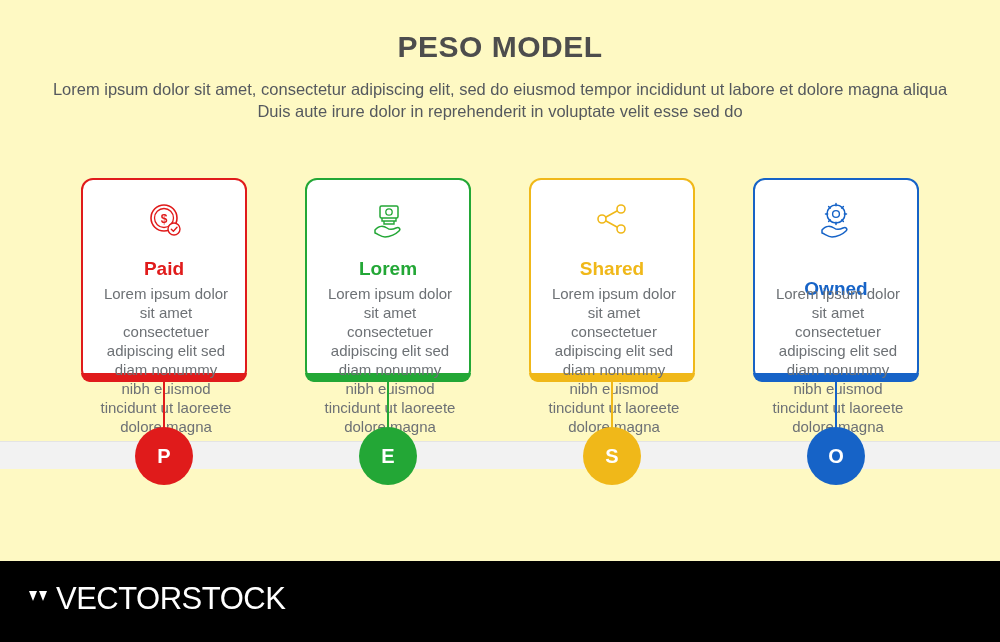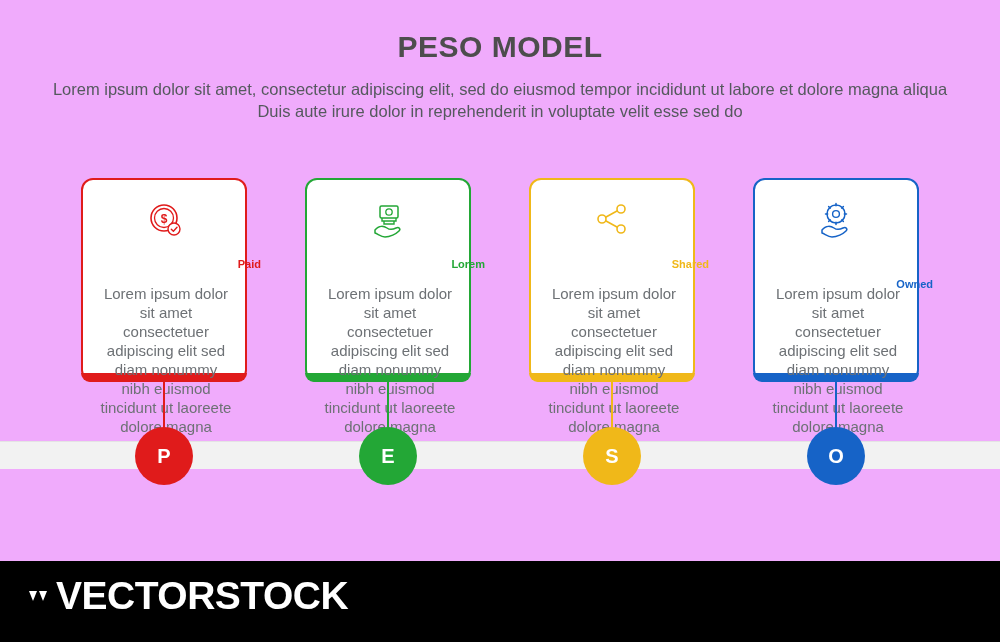--- a/index.html
+++ b/index.html
@@ -10,21 +10,21 @@
     width: 1000px;
     height: 642px;
     background: #ffffff;
     font-family: "Liberation Sans", sans-serif;
     overflow: hidden;
   }
   .canvas {
     position: relative;
     width: 1000px;
     height: 642px;
-    background: #f0abfc;
+    background: #fef9c3;
   }
 
   
   .title {
     position: absolute;
     top: 30px;
     left: 0;
     width: 1000px;
     text-align: center;
     font-size: 30px;
@@ -86,24 +86,24 @@
     position: absolute;
     top: 18px;
     left: 0;
     width: 100%;
     display: flex;
     justify-content: center;
   }
   .card-label {
     position: absolute;
     top: 78px;
-    left: 16px;
+    left: 0;
     width: 100%;
-    text-align: right;
-    font-size: 11px;
+    text-align: center;
+    font-size: 19px;
     font-weight: bold;
   }
   .card-desc {
     position: absolute;
     top: 104px;
     left: 16px;
     width: 134px;
     text-align: center;
     font-size: 15px;
     line-height: 19px;
@@ -136,24 +136,24 @@
     position: absolute;
     left: 0;
     top: 561px;
     width: 1000px;
     height: 81px;
     background: #000000;
   }
   .footer-logo {
     position: absolute;
     left: 28px;
-    top: 13px;
+    top: 20px;
     color: #ffffff;
-    font-size: 39px;
-    font-weight: bold;
+    font-size: 31px;
+    font-weight: normal;
     letter-spacing: -0.5px;
   }
   .footer-logo .vs-mark {
     display: inline-block;
     width: 22px;
     height: 22px;
     margin-right: 6px;
     position: relative;
     top: 2px;
   }

